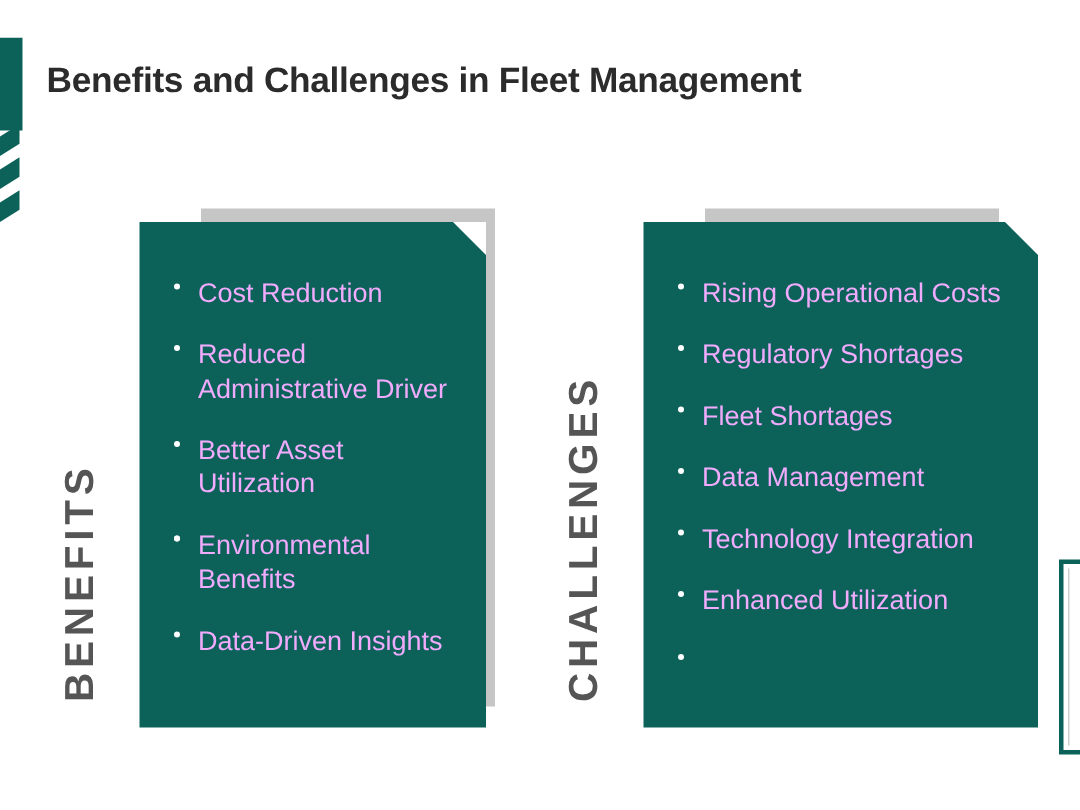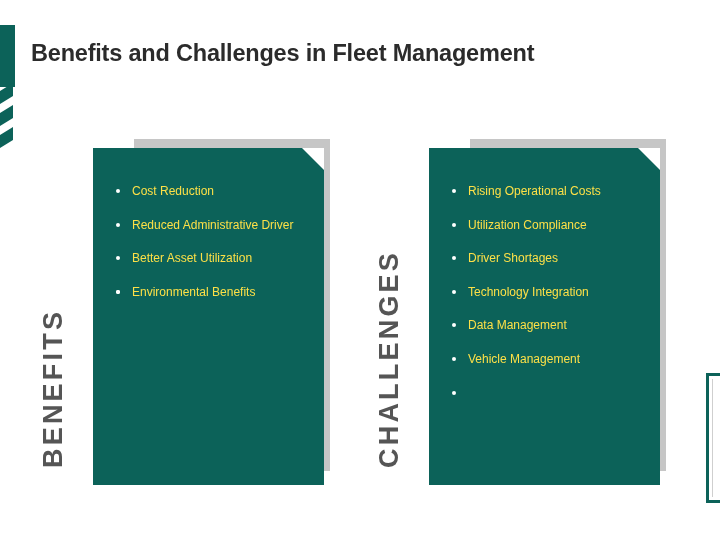--- a/index.html
+++ b/index.html
@@ -101,22 +101,22 @@
   }
 
   .bullets {
     position: absolute;
     left: 20px;
     top: 36px;
     right: 14px;
   }
   .bullet {
     position: relative;
-    color: #fde047;
-    font-size: 12px;
+    color: #f0abfc;
+    font-size: 18px;
     line-height: 1.25;
     padding-left: 19px;
     margin-bottom: 18.6px;
   }
   .bullet:last-child { margin-bottom: 0; }
   .bullet .dot {
     position: absolute;
     left: 3px;
     top: 5px;
     width: 4px;
@@ -171,53 +171,57 @@
           <span class="dot"></span>
           <span>Better Asset Utilization</span>
         </div>
         <div class="bullet">
           <span class="dot"></span>
         </div>
         <div class="bullet">
           <span class="dot"></span>
           <span>Environmental Benefits</span>
         </div>
+        <div class="bullet">
+          <span class="dot"></span>
+          <span>Data-Driven Insights</span>
+        </div>
       </div>
     </div>
     <div class="side-label" style="left:38px; top:443px;">BENEFITS</div>
   </div>
 
   <div class="column">
     <div class="card-shadow" style="left:470px; top:114px; width:196px; height:332px;"></div>
-    <div class="card" style="left:429px; top:123px; width:231px; height:337px;">
+    <div class="card" style="left:429px; top:123px; width:231px; height:337px;padding-left:32px;">
       <div class="card-fold" style="right:0; top:0; border-top:22px solid #ffffff; border-left:22px solid transparent;"></div>
       <div class="bullets">
         <div class="bullet">
           <span class="dot"></span>
           <span>Rising Operational Costs</span>
         </div>
         <div class="bullet">
           <span class="dot"></span>
-          <span>Utilization Compliance</span>
-        </div>
-        <div class="bullet">
-          <span class="dot"></span>
-          <span>Driver Shortages</span>
+          <span>Regulatory Shortages</span>
+        </div>
+        <div class="bullet">
+          <span class="dot"></span>
+          <span>Fleet Shortages</span>
+        </div>
+        <div class="bullet">
+          <span class="dot"></span>
+          <span>Data Management</span>
         </div>
         <div class="bullet">
           <span class="dot"></span>
           <span>Technology Integration</span>
         </div>
         <div class="bullet">
           <span class="dot"></span>
-          <span>Data Management</span>
-        </div>
-        <div class="bullet">
-          <span class="dot"></span>
-          <span>Vehicle Management</span>
+          <span>Enhanced Utilization</span>
         </div>
         <div class="bullet">
           <span class="dot"></span>
         </div>
       </div>
     </div>
     <div class="side-label" style="left:374px; top:443px;">CHALLENGES</div>
   </div>
 
 </div>

